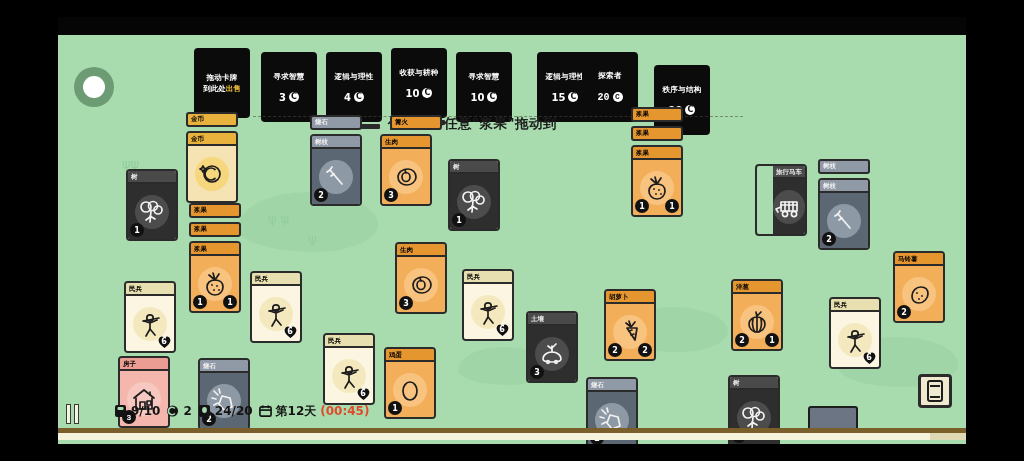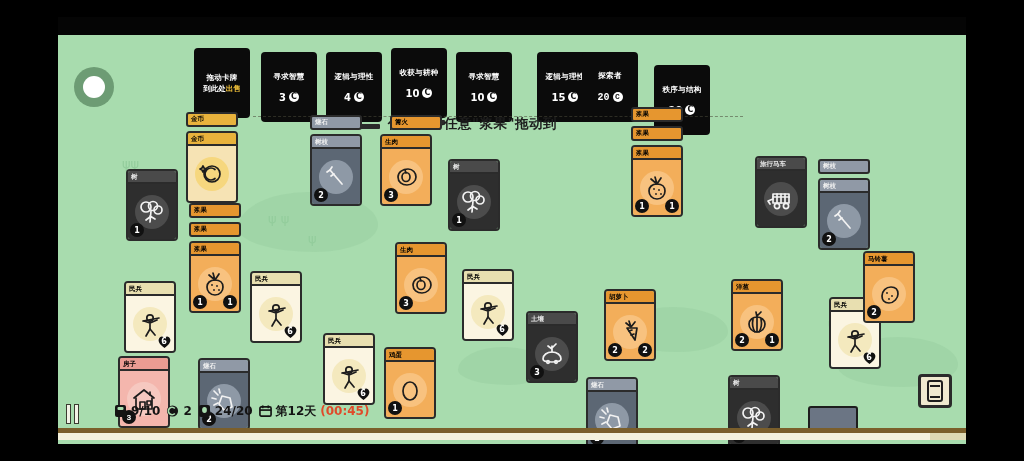--- a/index.html
+++ b/index.html
@@ -594,21 +594,21 @@
                 <circle cx="12" cy="16" r=".9" fill="#1d1d1d"></circle>
                 <circle cx="17" cy="17" r=".9" fill="#1d1d1d"></circle>
                 <circle cx="14" cy="21" r=".9" fill="#1d1d1d"></circle>
                 <circle cx="19" cy="21" r=".9" fill="#1d1d1d"></circle>
               </svg>
             </div>
             <div class="badge bl">1</div>
             <div class="badge br">1</div>
           </div>
         </div>
-        <div class="card t-dark" style="left: 697px; top: 139px;">
+        <div class="card t-dark" style="left: 697px; top: 147px; padding-left: 16px;">
           <div class="hdr">旅行马车</div>
           <div class="body">
             <div class="art">
               <svg width="30" height="30" viewBox="0 0 30 30">
                 <rect x="7" y="10" width="16" height="9" stroke="#f2f2f2" stroke-width="1.7" fill="none" stroke-linecap="round" stroke-linejoin="round"></rect>
                 <path d="M7 13 L23 13 M11 10 L11 19 M15 10 L15 19 M19 10 L19 19" stroke="#f2f2f2" stroke-width="1.7" fill="none" stroke-linecap="round" stroke-linejoin="round"></path>
                 <circle cx="11" cy="22" r="2.6" stroke="#f2f2f2" stroke-width="1.7" fill="none" stroke-linecap="round" stroke-linejoin="round"></circle>
                 <circle cx="20" cy="22" r="2.6" stroke="#f2f2f2" stroke-width="1.7" fill="none" stroke-linecap="round" stroke-linejoin="round"></circle>
                 <path d="M7 15 L2 17 L4 20" stroke="#f2f2f2" stroke-width="1.7" fill="none" stroke-linecap="round" stroke-linejoin="round"></path>
               </svg>
@@ -671,21 +671,21 @@
             <div class="badge heart">
               <div class="heart-shape">
                 <svg width="15" height="14" viewBox="0 0 15 14">
                   <path d="M7.5 13 C1 8.5 0.5 4.5 3 2.3 C5 0.5 7 2 7.5 3.3 C8 2 10 0.5 12 2.3 C14.5 4.5 14 8.5 7.5 13Z" fill="#111"></path>
                 </svg>
                 <span>6</span>
               </div>
             </div>
           </div>
         </div>
-        <div class="card t-orange" style="left: 805px; top: 234px;">
+        <div class="card t-orange" style="left: 835px; top: 234px;">
           <div class="hdr">马铃薯</div>
           <div class="body">
             <div class="art">
               <svg width="30" height="30" viewBox="0 0 30 30">
                 <path d="M8 17c0-5 4-9 9-9s7 3 7 7-4 9-9 9-7-3-7-7z" stroke="#1d1d1d" stroke-width="1.7" fill="none" stroke-linecap="round" stroke-linejoin="round"></path>
                 <circle cx="13" cy="14" r=".9" fill="#1d1d1d"></circle>
                 <circle cx="18" cy="17" r=".9" fill="#1d1d1d"></circle>
                 <circle cx="15" cy="20" r=".9" fill="#1d1d1d"></circle>
               </svg>
             </div>

